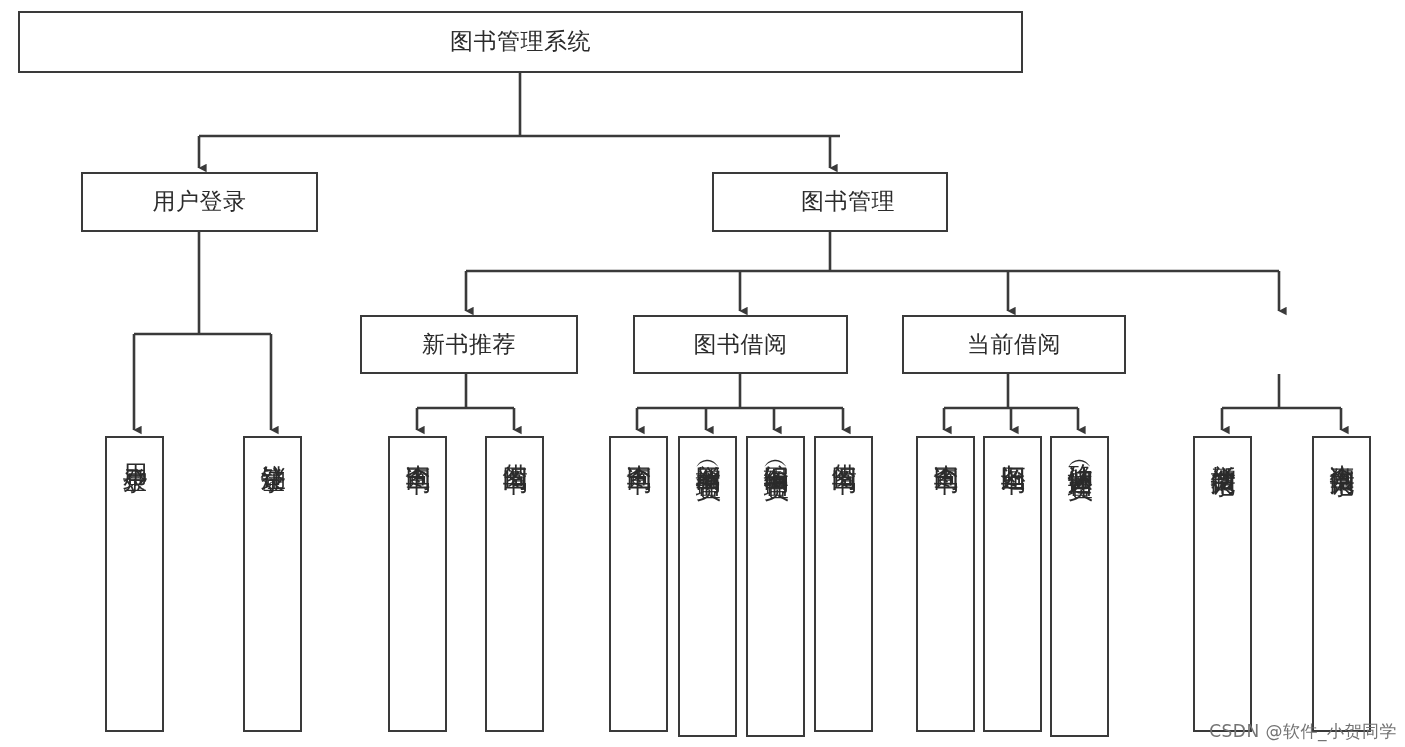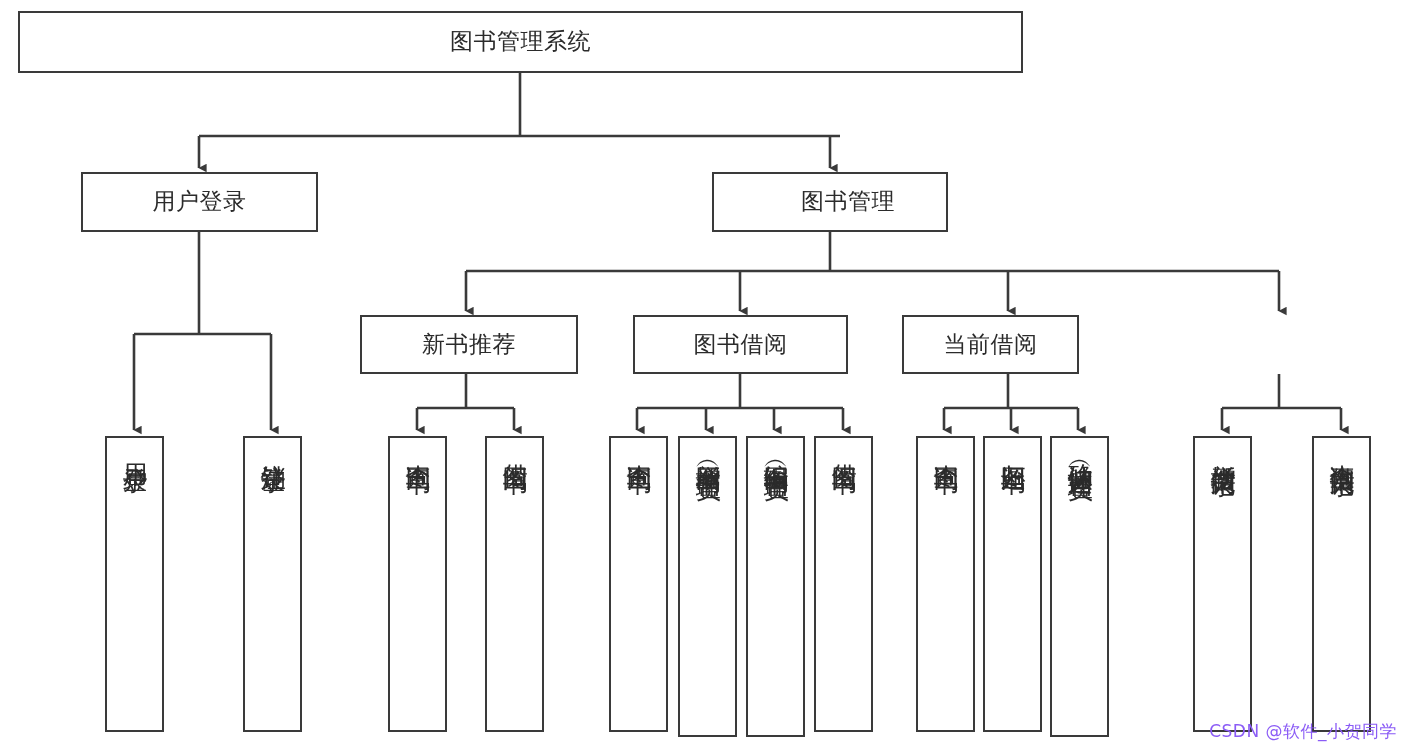--- a/index.html
+++ b/index.html
@@ -56,21 +56,21 @@
     text-orientation: upright;
     font-size: 25px;
     letter-spacing: 2px;
     line-height: 1.05;
   }
   #watermark {
     position: absolute;
     right: 8px;
     bottom: 4px;
     font-size: 17px;
-    color: #8b5cf6;
+    color: #737373;
     letter-spacing: 0.5px;
     white-space: nowrap;
     user-select: none;
     text-align: center;
   }
 </style>
 </head>
 <body>
 
 <div id="diagram-root">
@@ -138,21 +138,21 @@
   </div>
 
   <div class="node horizontal" style="left:360px; top:315px; width:218px; height:59px;">
     <span class="node-label">新书推荐</span>
   </div>
 
   <div class="node horizontal" style="left:633px; top:315px; width:215px; height:59px;">
     <span class="node-label">图书借阅</span>
   </div>
 
-  <div class="node horizontal" style="left:902px; top:315px; width:177px; height:59px;">
+  <div class="node horizontal" style="left:902px; top:315px; width:224px; height:59px;">
     <span class="node-label">当前借阅</span>
   </div>
 
 
   <div class="node vertical" style="left:105px; top:436px; width:59px; height:296px;">
     <span class="node-label">用户登录</span>
   </div>
 
   <div class="node vertical" style="left:243px; top:436px; width:59px; height:296px;">
     <span class="node-label">注销登录</span>

